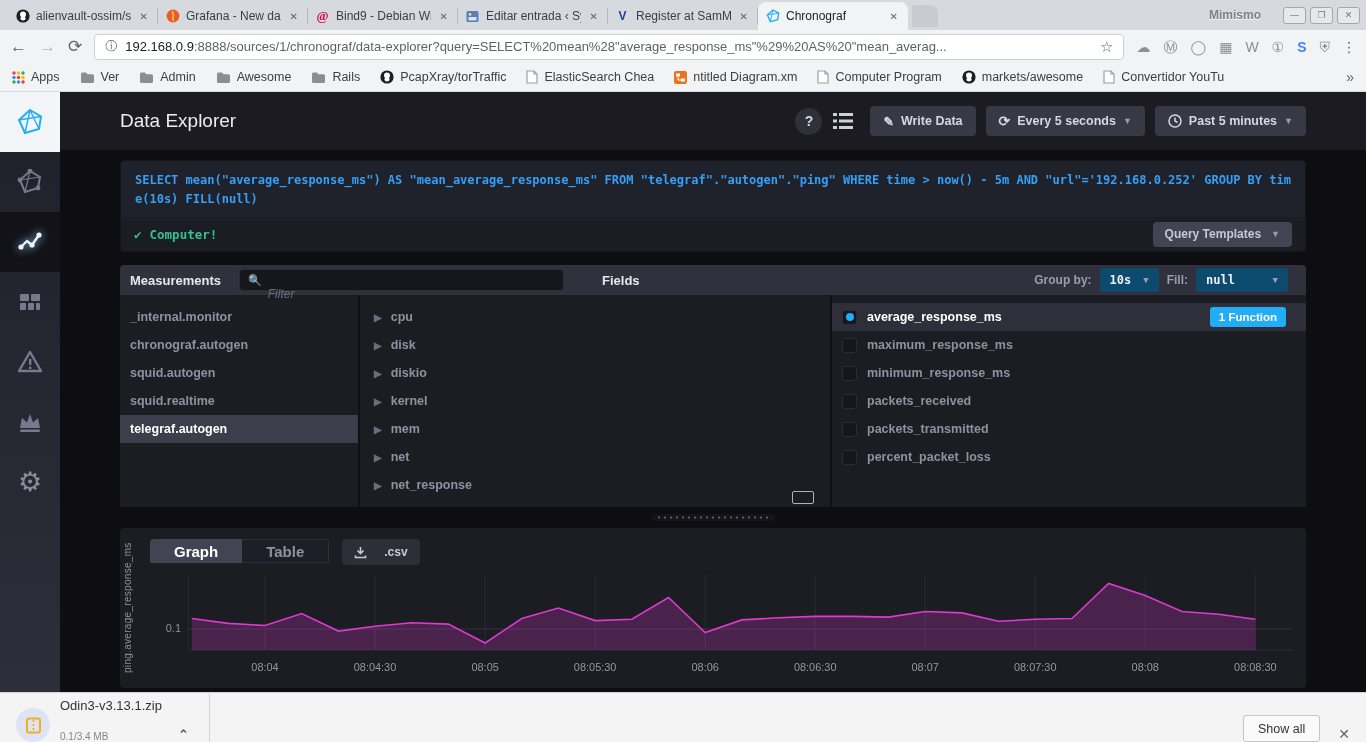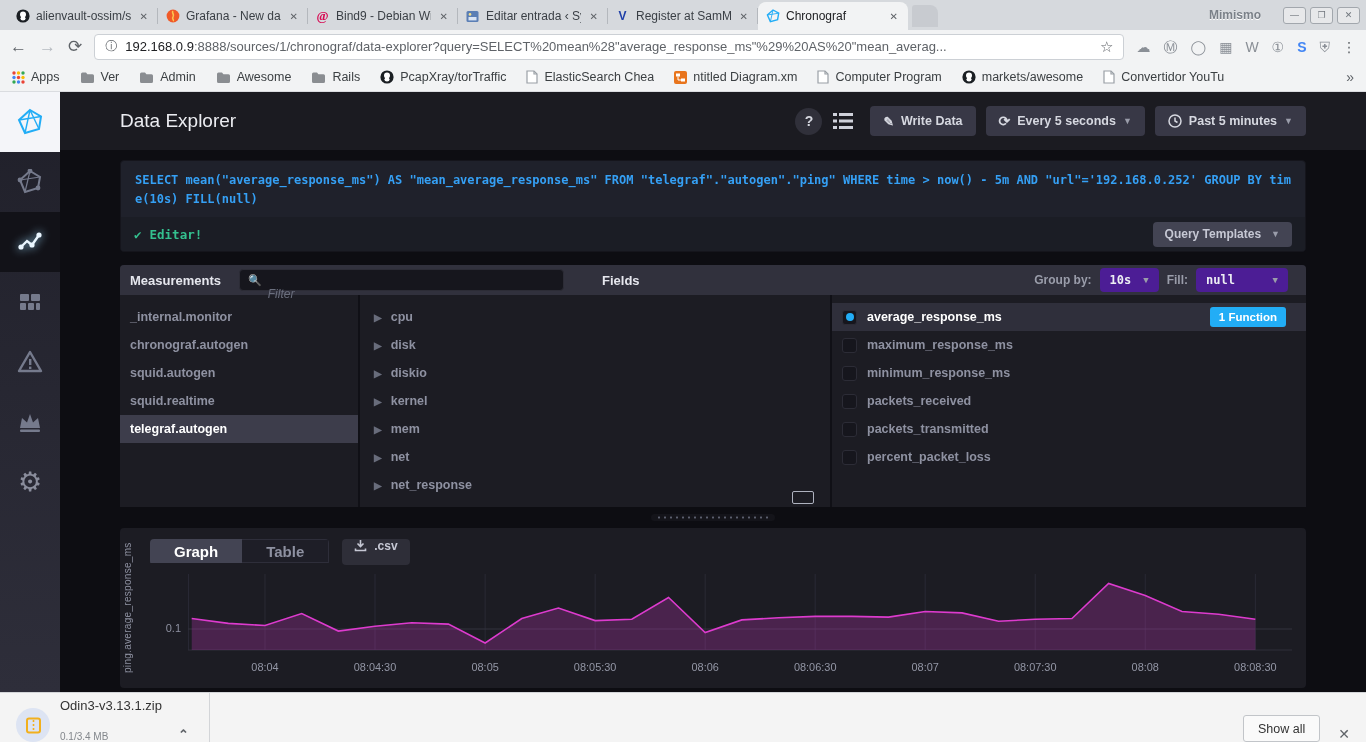--- a/index.html
+++ b/index.html
@@ -70,21 +70,21 @@
   .col-db { width:240px; flex:none; } .col-m { width:472px; flex:none; } .col-f { flex:1; }
   .b-h { display:flex; align-items:center; height:30px; padding:0 10px; color:#e6e7ee; font-weight:bold; font-size:13px; }
   .filter-box { flex:1; margin:0 18px 0 18px; height:22px; background:#16161d; border:1px solid #2c2c36; border-radius:4px;
                 display:flex; align-items:center; padding:0 8px; gap:6px; }
   .filter-box input { background:transparent; border:none; outline:none; color:#d6d8e0; font-style:italic;
                       font-size:12px; width:100%; font-family:"Liberation Sans",sans-serif;margin-top:28px; }
   .filter-box input::placeholder { color:#6b6f7e; }
   .search-glyph { color:#6b6f7e; font-size:11px; }
   .gb-label { color:#9a9daa; font-weight:bold; font-size:12px; margin-left:auto; }
   .fill-label { color:#9a9daa; font-weight:bold; font-size:12px; }
-  .sel-btn { background:#4c1d95; border-radius:4px; height:24px; display:flex; align-items:center; gap:12px;
+  .sel-btn { background:#0c4a6e; border-radius:4px; height:24px; display:flex; align-items:center; gap:12px;
              padding:0 10px; margin:0 8px; color:#eceef3; font:bold 12px "DejaVu Sans Mono", monospace; }
   .b-lists { display:flex; height:212px; }
   .b-list { padding-top:8px; position:relative; }
   .b-list.col-db, .b-list.col-m { border-right:2px solid #101016; }
   .db-item { height:28px; display:flex; align-items:center; padding:0 10px; color:#8e91a1; font-weight:bold; font-size:12.5px; }
   .db-item.selected { background:#3d3d4b; color:#fff; }
   .m-item { height:28px; display:flex; align-items:center; padding:0 14px; color:#8e91a1; font-weight:bold; font-size:12.5px; gap:9px; }
   .m-caret { color:#686c7b; font-size:10px; }
   .f-item { height:28px; display:flex; align-items:center; padding:0 10px; gap:10px; color:#8e91a1; font-weight:bold; font-size:12.5px; }
   .f-item.selected { background:#2f2f3b; color:#fff; }
@@ -104,21 +104,21 @@
   .graph-panel { margin:0 60px; background:#1c1c23; border-radius:4px; height:160px; position:relative;
                  padding:11px 14px 4px 14px; }
   .ylab { position:absolute; left:2px; top:8px; bottom:8px; width:15px; writing-mode:vertical-rl;
           transform:rotate(180deg); font-size:10px; color:#8e91a1; text-align:center; letter-spacing:.3px; }
   .g-controls { display:flex; gap:13px; margin-left:16px; }
   .toggle { display:flex; border-radius:4px; overflow:hidden; }
   .tg { height:24px; padding:0 24px; display:flex; align-items:center; font-weight:bold; font-size:15px; }
   .tg.active { background:#434453; color:#fff; }
   .tg.inactive { background:#1e1e27; color:#8e91a1; border:1px solid #2e2e3a; border-left:none; }
   .csv-btn { background:#2e2e38; border-radius:4px; height:26px; padding:0 12px; color:#c6c8d4; font-weight:bold;
-             font-size:12px; display:flex; align-items:flex-start; gap:7px; }
+             font-size:12px; display:flex; align-items:center; gap:17px; }
   .chart-row { display:flex; margin-top:7px; margin-left:16px; }
   .ytick-col { width:38px; position:relative; flex:none; }
   .ytick-col span { position:absolute; right:7px; top:50px; color:#8e91a1; font-size:11px; }
 
   
   .dlbar { height:50px; background:#f4f4f4; border-top:1px solid #d3d5d8; display:flex; align-items:flex-end; padding:0 16px; }
   .dl-icon { width:34px; height:34px; border-radius:50%; background:#dde4f3; display:flex; align-items:center; justify-content:center; }
   .dl-meta { margin-left:10px; }
   .dl-name { font-size:13px; color:#333; }
   .dl-size { font-size:10px; color:#83878c; margin-top:18px; }
@@ -423,21 +423,21 @@
           </div>
         </div>
       </div>
 
       <div class="content">
         <div class="query-panel">
           <div class="code">SELECT mean("average_response_ms") AS "mean_average_response_ms" FROM "telegraf"."autogen"."ping" WHERE time &gt; now() - 5m AND "url"='192.168.0.252' GROUP BY time(10s) FILL(null)</div>
           <div class="status-row">
             <span class="success">
                 <span>✔</span>
-                <span>Editar!</span>
+                <span>Computer!</span>
               </span>
             <div class="qt-btn">
               <span>Query Templates</span>
               <span class="caret">▼</span>
             </div>
           </div>
         </div>
 
         <div class="builder">
           <div class="b-headers">

